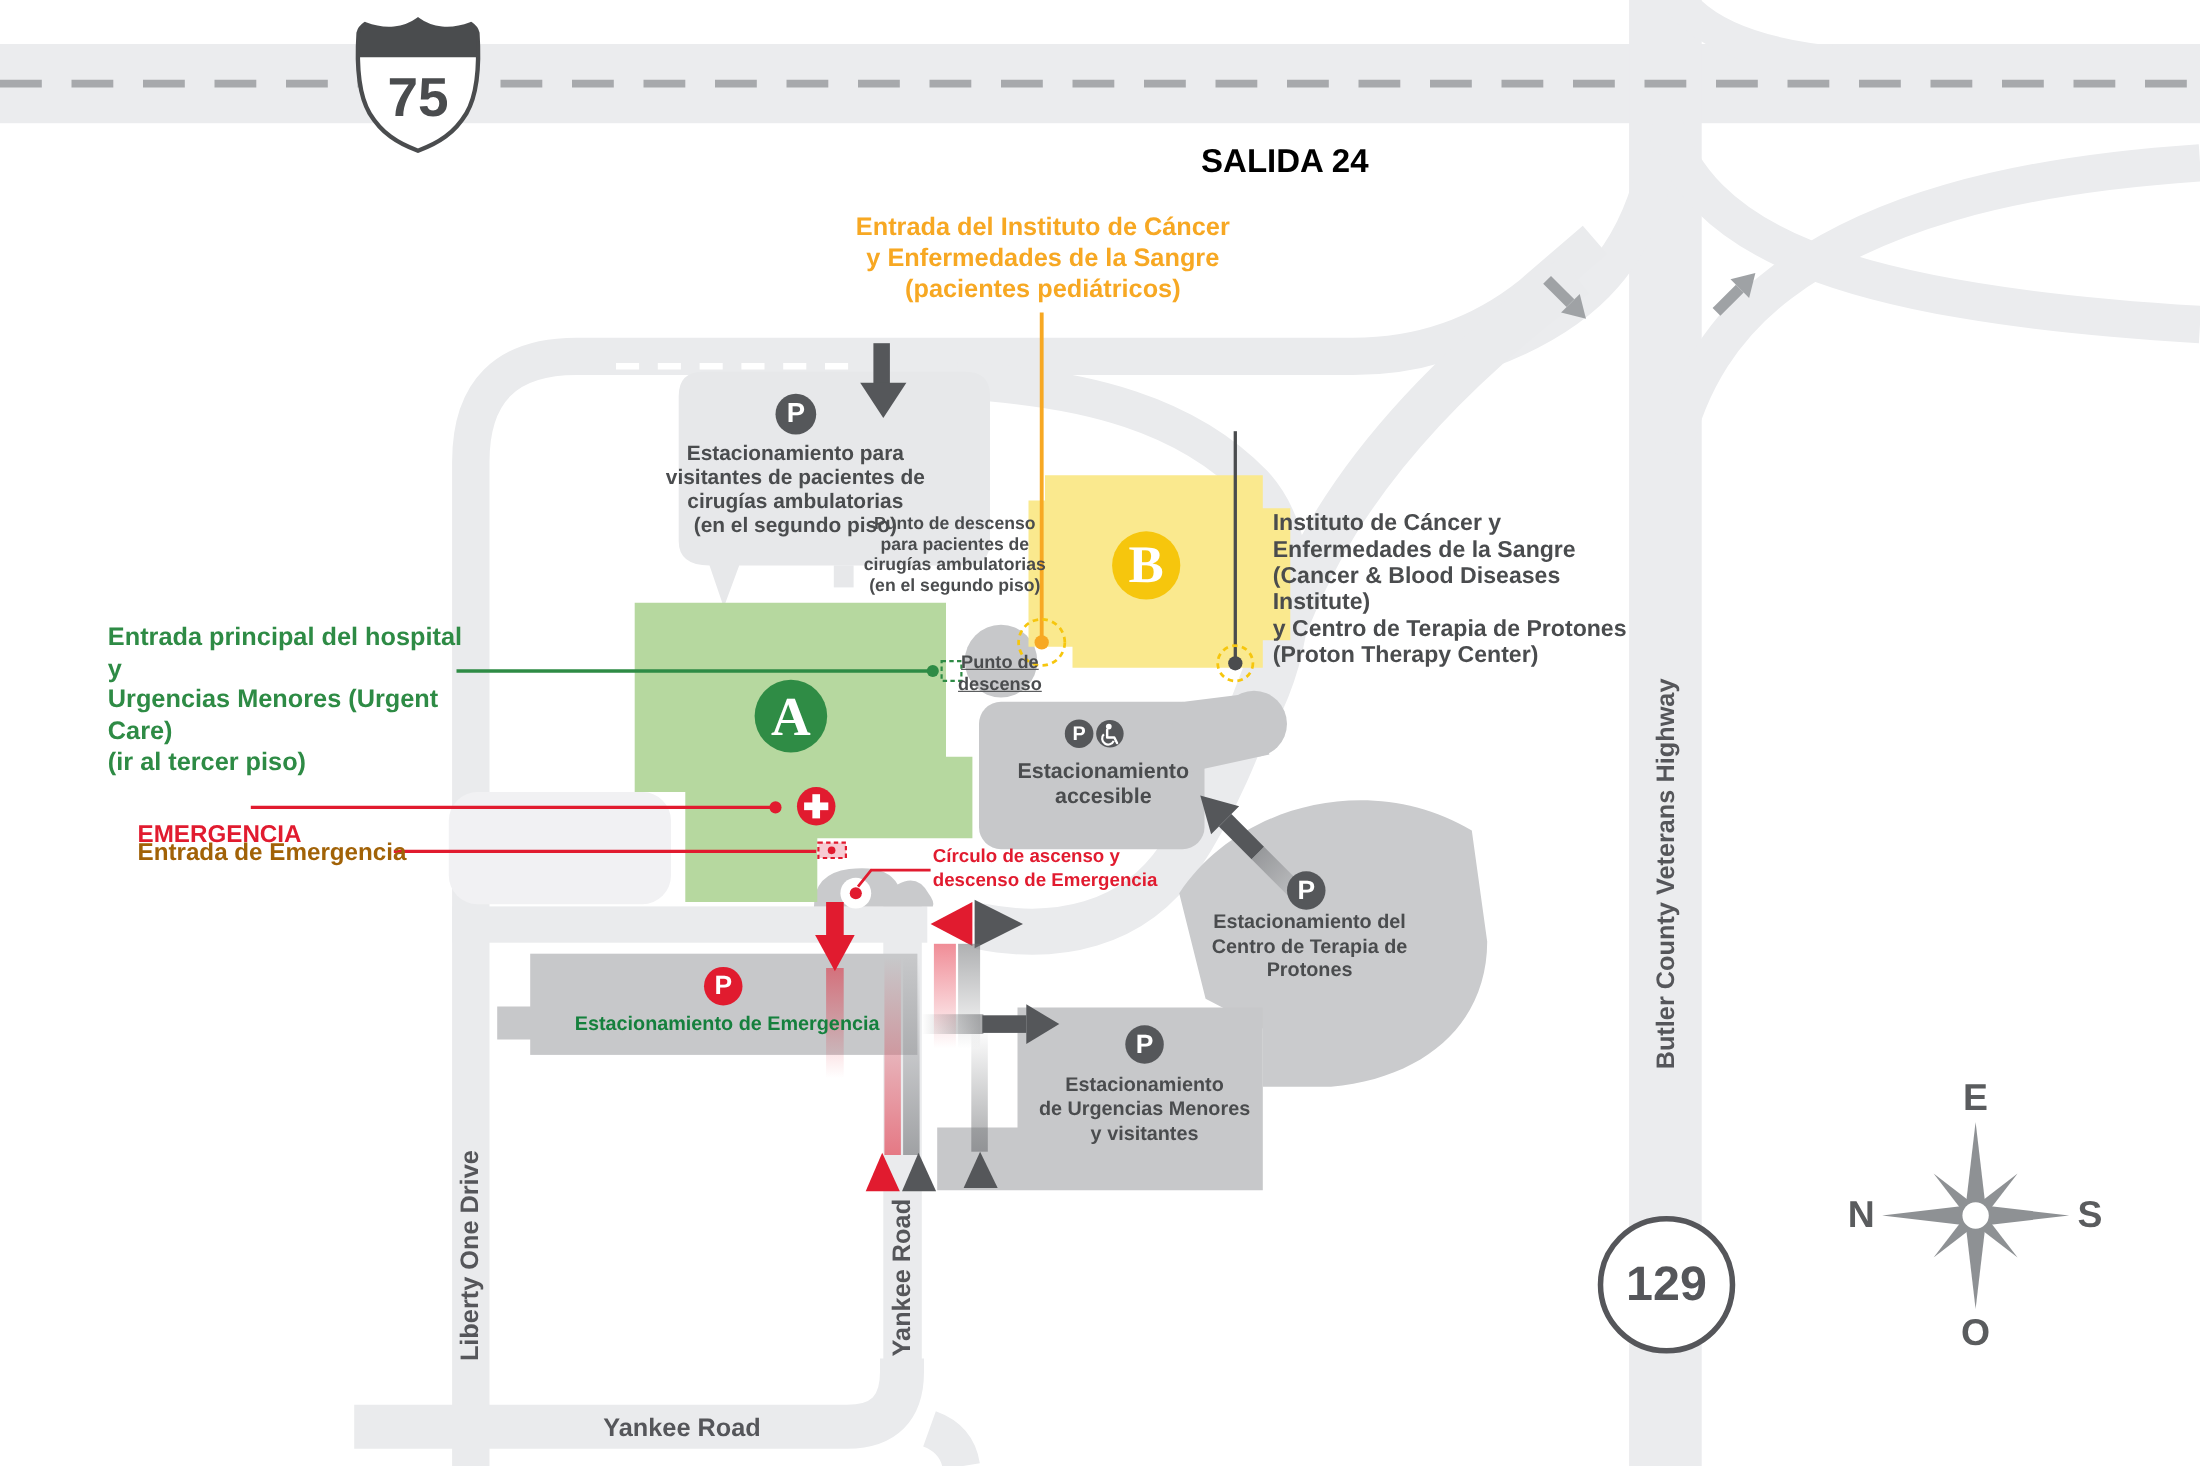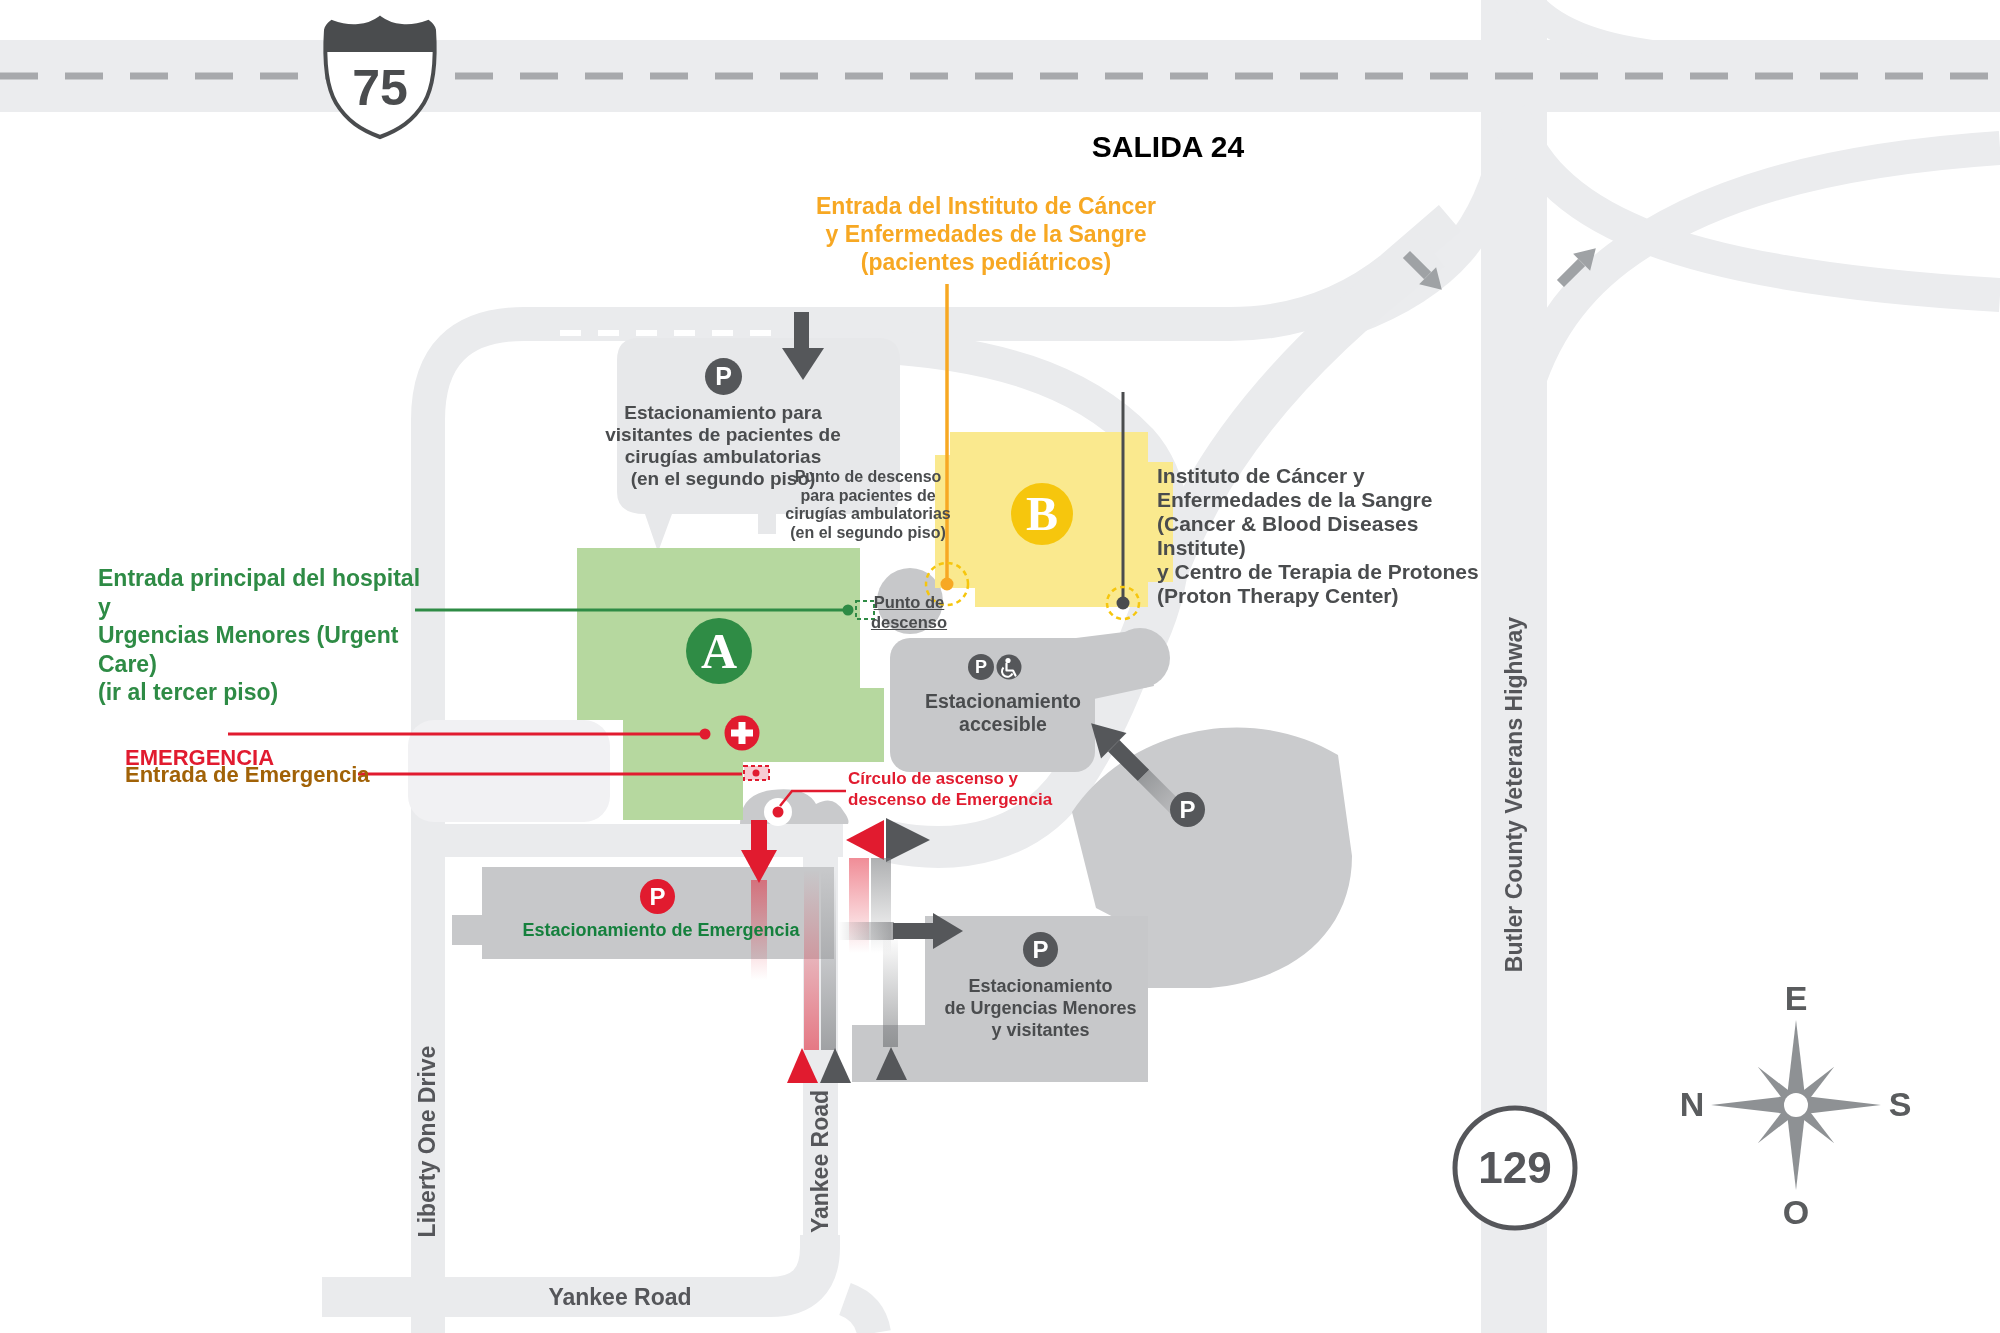--- a/index.html
+++ b/index.html
@@ -197,21 +197,21 @@
     <g transform="rotate(45 1796 1105)">
       <polygon points="1796,1051 1803,1105 1796,1159 1789,1105"></polygon>
       <polygon points="1742,1105 1796,1098 1850,1105 1796,1112"></polygon>
     </g>
     <circle cx="1796" cy="1105" r="12" fill="#ffffff"></circle>
   </g>
 </svg>
 
 <div class="lbl center" style="left:1038px;top:130px;width:260px;font-size:30px;color:#000000;">SALIDA 24</div>
 
-<div class="lbl center" style="left:778px;top:192px;width:340px;font-size:23px;line-height:28px;color:#F7A823;margin-left:38px;">Entrada del Instituto de Cáncer
+<div class="lbl center" style="left:778px;top:192px;width:340px;font-size:23px;line-height:28px;color:#F7A823;">Entrada del Instituto de Cáncer
 y Enfermedades de la Sangre
 (pacientes pediátricos)</div>
 
 
 <div class="lbl center" style="left:573px;top:402px;width:300px;font-size:19px;line-height:22px;">Estacionamiento para
 visitantes de pacientes de
 cirugías ambulatorias
 (en el segundo piso)</div>
 
 <div class="lbl center" style="left:742px;top:468px;width:252px;font-size:16px;line-height:18.5px;">Punto de descenso
@@ -237,20 +237,23 @@
 
 <div class="lbl" style="left:125px;top:720px;width:260px;font-size:22px;color:#E11B2F;margin-top:25px;">EMERGENCIA</div>
 
 <div class="lbl" style="left:125px;top:762px;width:280px;font-size:22px;color:#a16207;">Entrada de Emergencia</div>
 
 <div class="lbl" style="left:848px;top:768px;width:230px;font-size:17px;line-height:21px;color:#E11B2F;">Círculo de ascenso y
 descenso de Emergencia</div>
 
 <div class="lbl center" style="left:511px;top:920px;width:300px;font-size:18px;color:#15803d;">Estacionamiento de Emergencia</div>
 
+<div class="lbl center" style="left:1088px;top:828px;width:205px;font-size:18px;line-height:21.5px;">Estacionamiento del
+Centro de Terapia de
+Protones</div>
 
 <div class="lbl center" style="left:928px;top:975px;width:225px;font-size:18px;line-height:22px;">Estacionamiento
 de Urgencias Menores
 y visitantes</div>
 
 <div class="lbl center rot" style="left:317px;top:1128px;width:220px;font-size:23px;color:#55565A;">Liberty One Drive</div>
 
 <div class="lbl center rot" style="left:735px;top:1148px;width:170px;font-size:23px;color:#55565A;">Yankee Road</div>
 
 <div class="lbl center" style="left:520px;top:1284px;width:200px;font-size:23px;color:#55565A;">Yankee Road</div>

